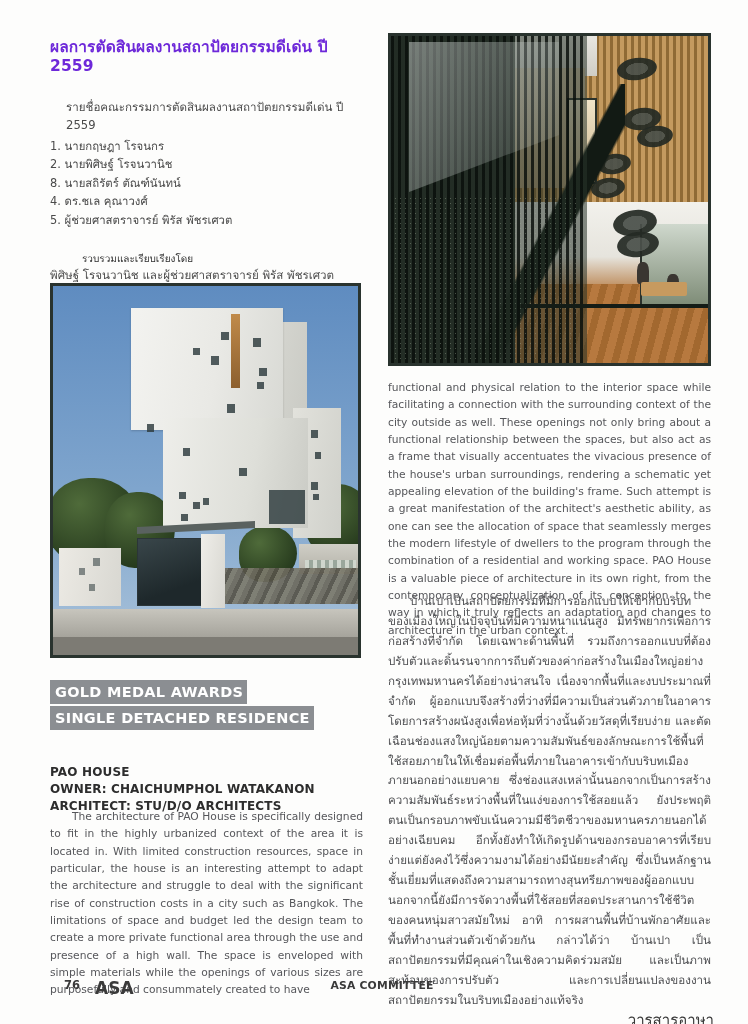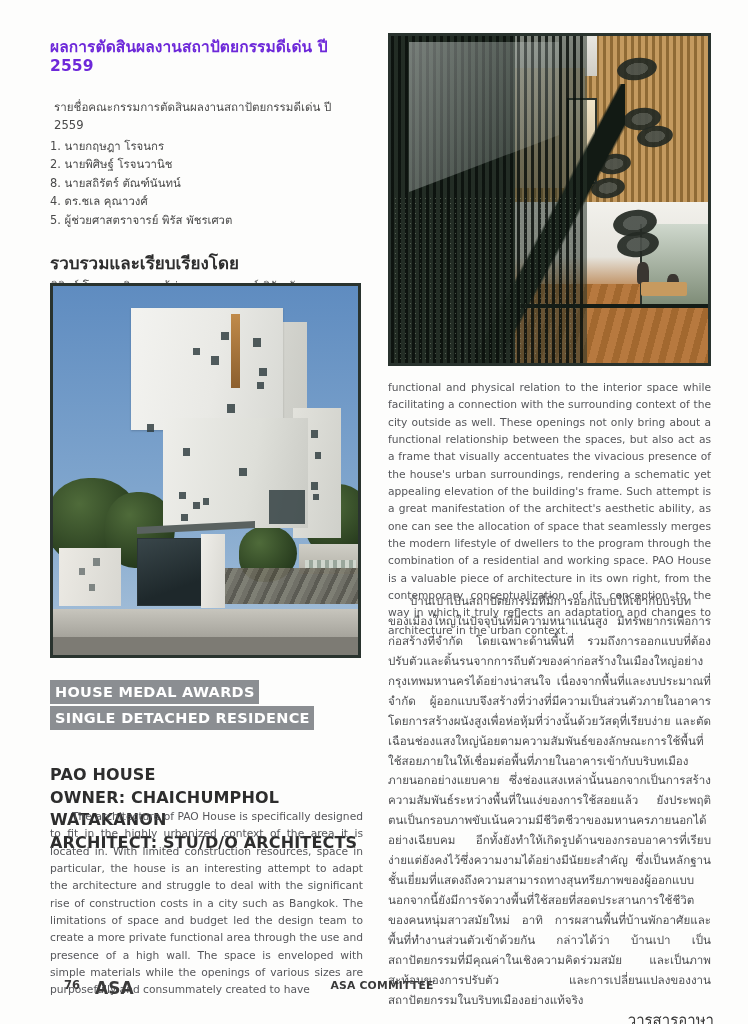--- a/index.html
+++ b/index.html
@@ -30,41 +30,42 @@
     font-weight: 700;
     color: #6d28d9;
     letter-spacing: .1px;
     line-height: 1.25;
     margin: 0 0 22px 0;
   }
   .committee-head {
     font-size: 11.6px;
     color: #4a4a4a;
     line-height: 1.55;
-    margin: 0 0 2px 4px;
+    margin: 0 0 2px 16px;
   }
   .committee-list {
     list-style: none;
     margin: 0;
     padding: 0;
   }
   .committee-list li {
     font-size: 11.4px;
     color: #4a4a4a;
     line-height: 1.62;
     white-space: pre;
   }
   .editor-block {
     margin-top: 22px;
   }
   .editor-label {
-    font-size: 17px;
-    font-weight: 700;
+    font-size: 10px;
+    font-weight: 400;
     color: #2e2e2e;
     line-height: 1.5;
+    margin-left: 32px;
   }
   .editor-names {
     font-size: 11.6px;
     color: #4a4a4a;
     line-height: 1.55;
     margin-top: 1px;
   }
 
   
   .photo {
@@ -248,21 +249,21 @@
   }
 
   
   .credits {
     position: absolute;
     left: 50px;
     top: 764px;
     width: 312px;
   }
   .credits div {
-    font-size: 16px;
+    font-size: 12px;
     font-weight: 700;
     color: #2d2d2d;
     letter-spacing: .15px;
     line-height: 1.42;
   }
 
   
   .body-en {
     font-size: 10.7px;
     line-height: 1.62;
@@ -422,21 +423,21 @@
     <div class="int-table" style="left:250px; top:246px; width:46px; height:14px;"></div>
 
     <div class="int-stair"></div>
     <div class="int-screen"></div>
     <div class="int-screen-dots"></div>
     <div class="int-window-light"></div>
     <div class="int-rail"></div>
   </div>
 
   <div class="award-banner">
-    <span class="award-line">HOUSE MEDAL AWARDS</span>
+    <span class="award-line">GOLD MEDAL AWARDS</span>
     <span class="award-line">SINGLE DETACHED RESIDENCE</span>
   </div>
 
   <div class="credits">
     <div>PAO HOUSE</div>
     <div>OWNER: CHAICHUMPHOL WATAKANON</div>
     <div>ARCHITECT: STU/D/O ARCHITECTS</div>
   </div>
 
   <div id="left-body">

